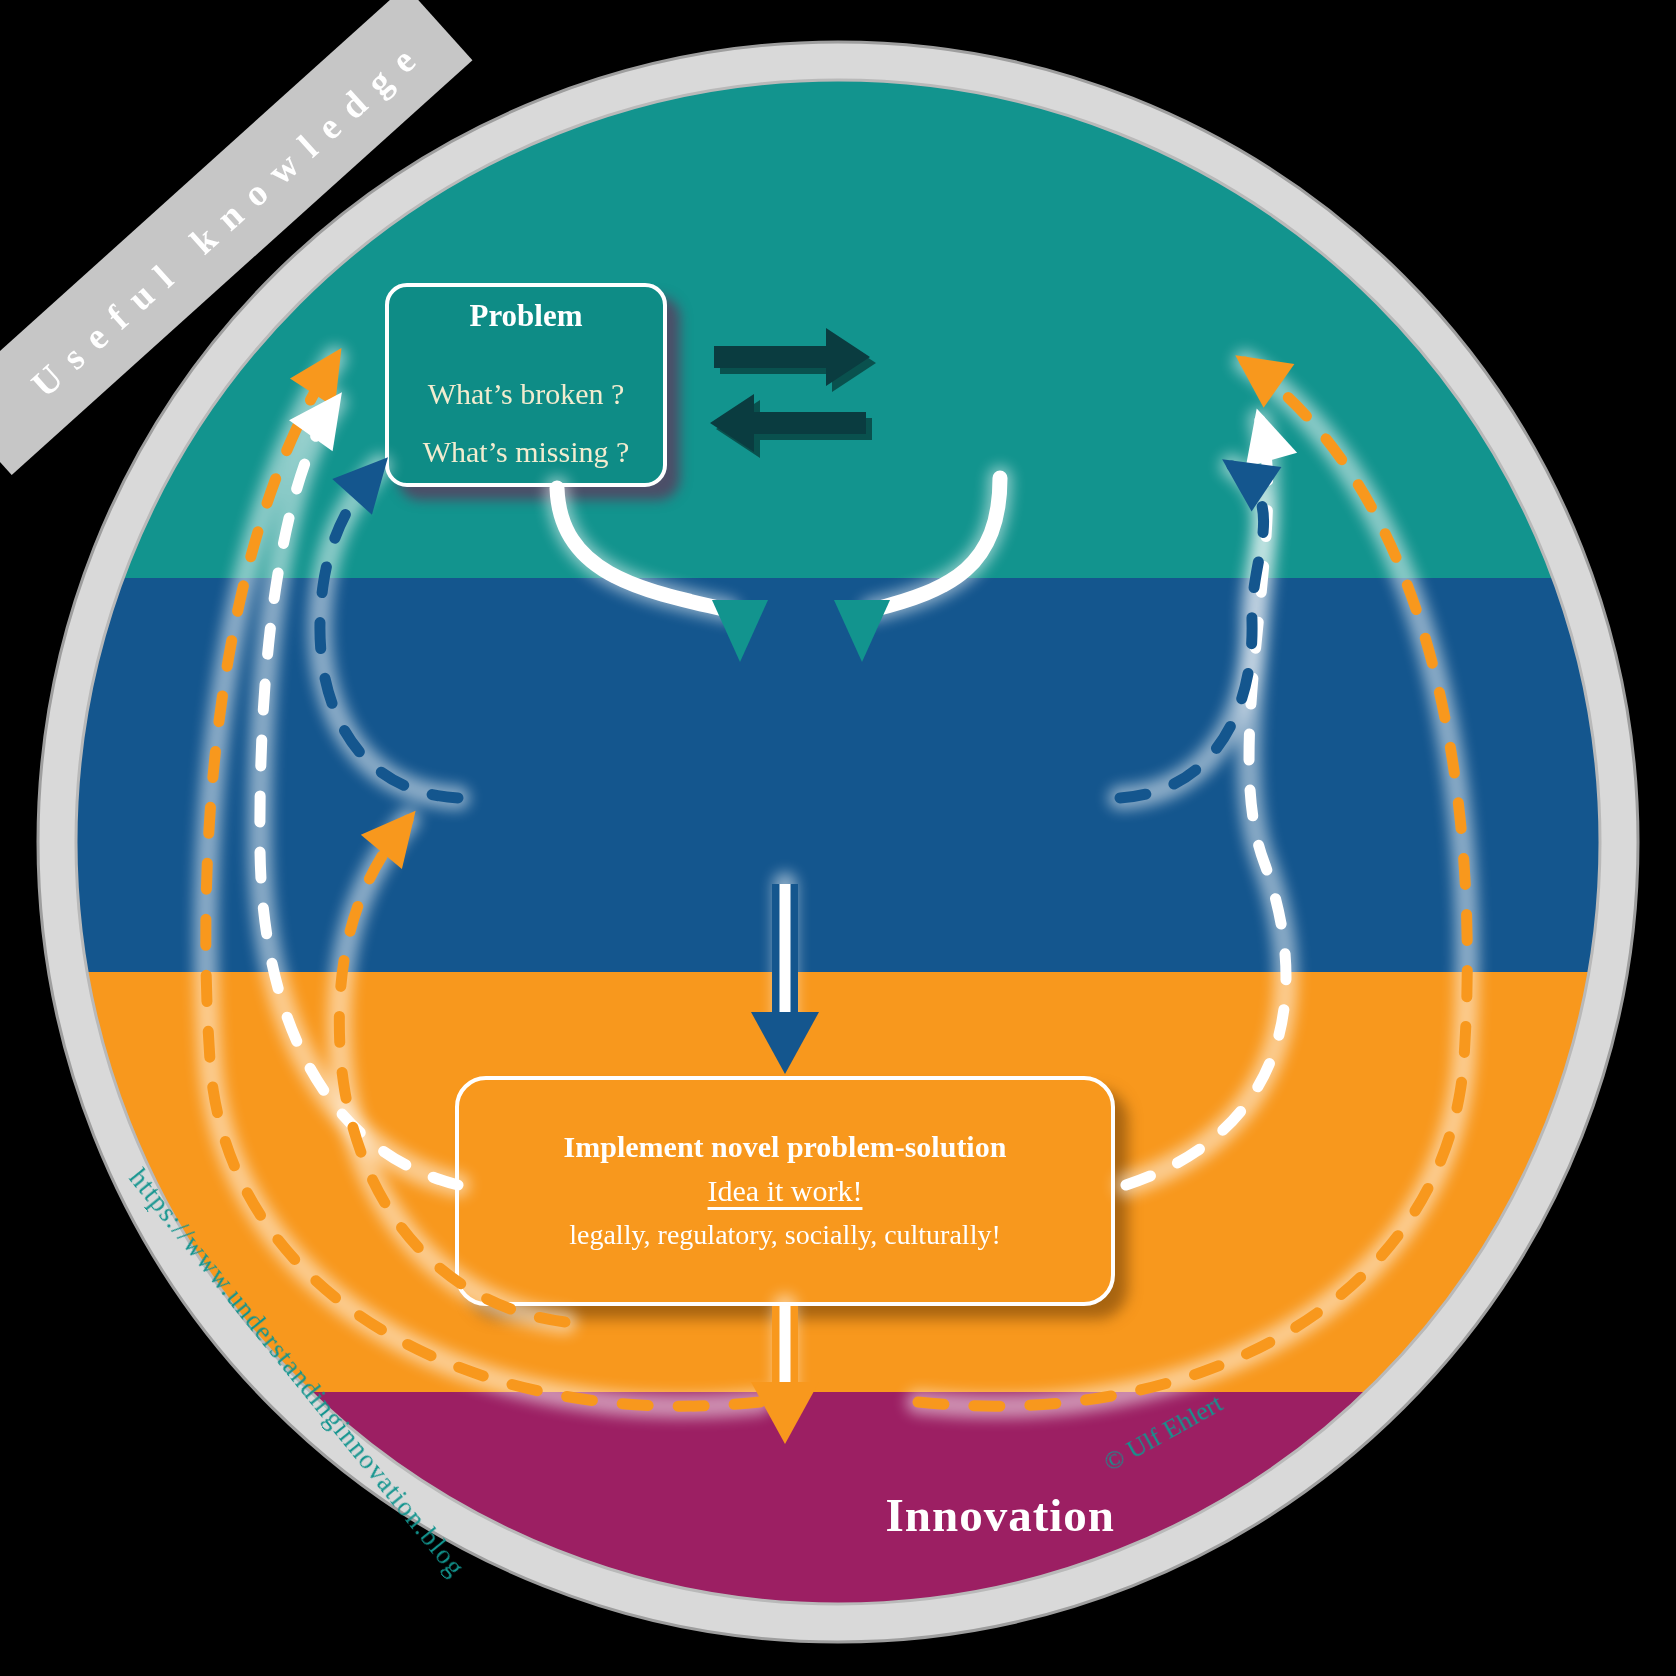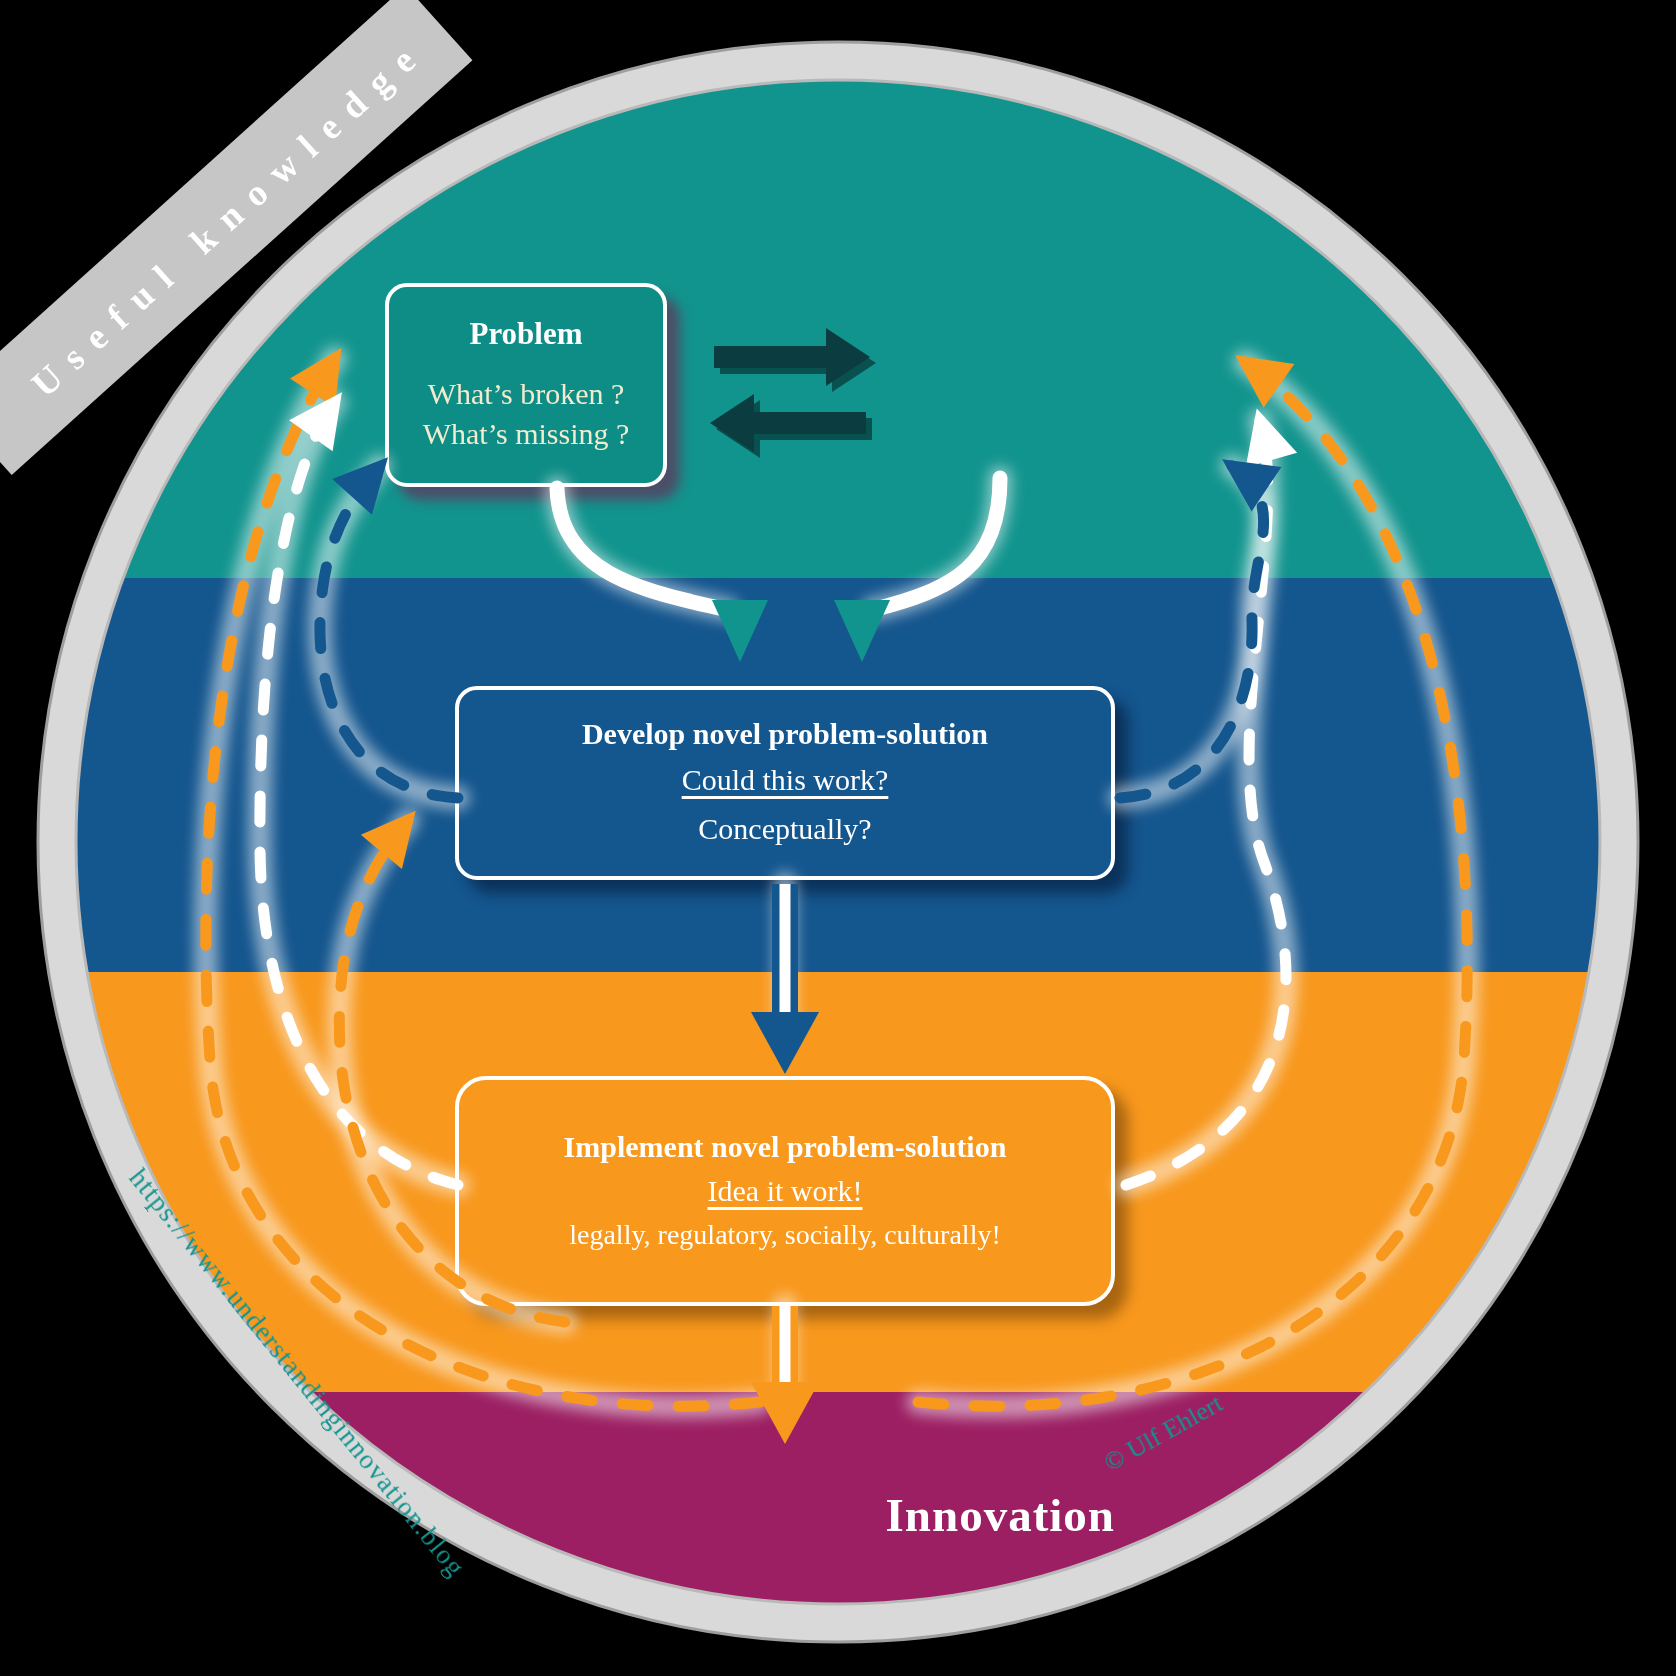--- a/index.html
+++ b/index.html
@@ -36,21 +36,21 @@
   .credit-text{font-family:"Liberation Serif",serif;font-size:26px;fill:var(--teal,#12948e);}
 
   
   .box{position:absolute;box-sizing:border-box;z-index:2;border:4px solid #fff;border-radius:22px;
     display:flex;flex-direction:column;align-items:center;justify-content:center;text-align:center;}
   .box .title{font-weight:bold;font-size:31px;color:#fff;}
   .box .line{font-size:30px;color:#fff;line-height:1.32;}
   .underline{text-decoration:underline;text-underline-offset:6px;}
 
   .problem{left:385px;top:283px;width:282px;height:204px;background:var(--box_teal,#0e8c86);
-    box-shadow:13px 13px 12px rgba(123,22,73,.55);gap:0;}
+    box-shadow:13px 13px 12px rgba(123,22,73,.55);gap:18px;}
   .problem .title{margin-bottom:22px;}
   .problem .line{color:#f2eccf;}
 
   .idea{left:863px;top:287px;width:322px;height:190px;background:#ffffff;border-color:var(--box_teal,#0e8c86);
     box-shadow:13px 13px 12px rgba(123,22,73,.5);gap:4px;}
   .idea .title{color:var(--box_teal,#0e8c86);margin-bottom:24px;}
   .idea .line{color:var(--box_teal,#0e8c86);}
 
   .develop{left:455px;top:686px;width:660px;height:194px;background:var(--blue,#14568e);
     box-shadow:13px 13px 14px rgba(5,25,55,.6);gap:9px;}
@@ -92,25 +92,20 @@
     <circle class="inner-edge" cx="838" cy="842" r="762"></circle>
   </svg>
 
   <div class="box problem">
     <div class="title">Problem</div>
     <div class="line">What’s broken ?</div>
     <div class="line">What’s missing ?</div>
   </div>
 
 
-  <div class="box develop">
-    <div class="title">Develop novel problem-solution</div>
-    <div class="line underline">Could this work?</div>
-    <div class="line">Conceptually?</div>
-  </div>
 
   <div class="box implement">
     <div class="title">Implement novel problem-solution</div>
     <div class="line underline">Idea it work!</div>
     <div class="small">legally, regulatory, socially, culturally!</div>
   </div>
 
   <div class="innovation">Innovation</div>
 
   <svg class="layer arrowlayer" viewBox="0 0 1676 1676">

